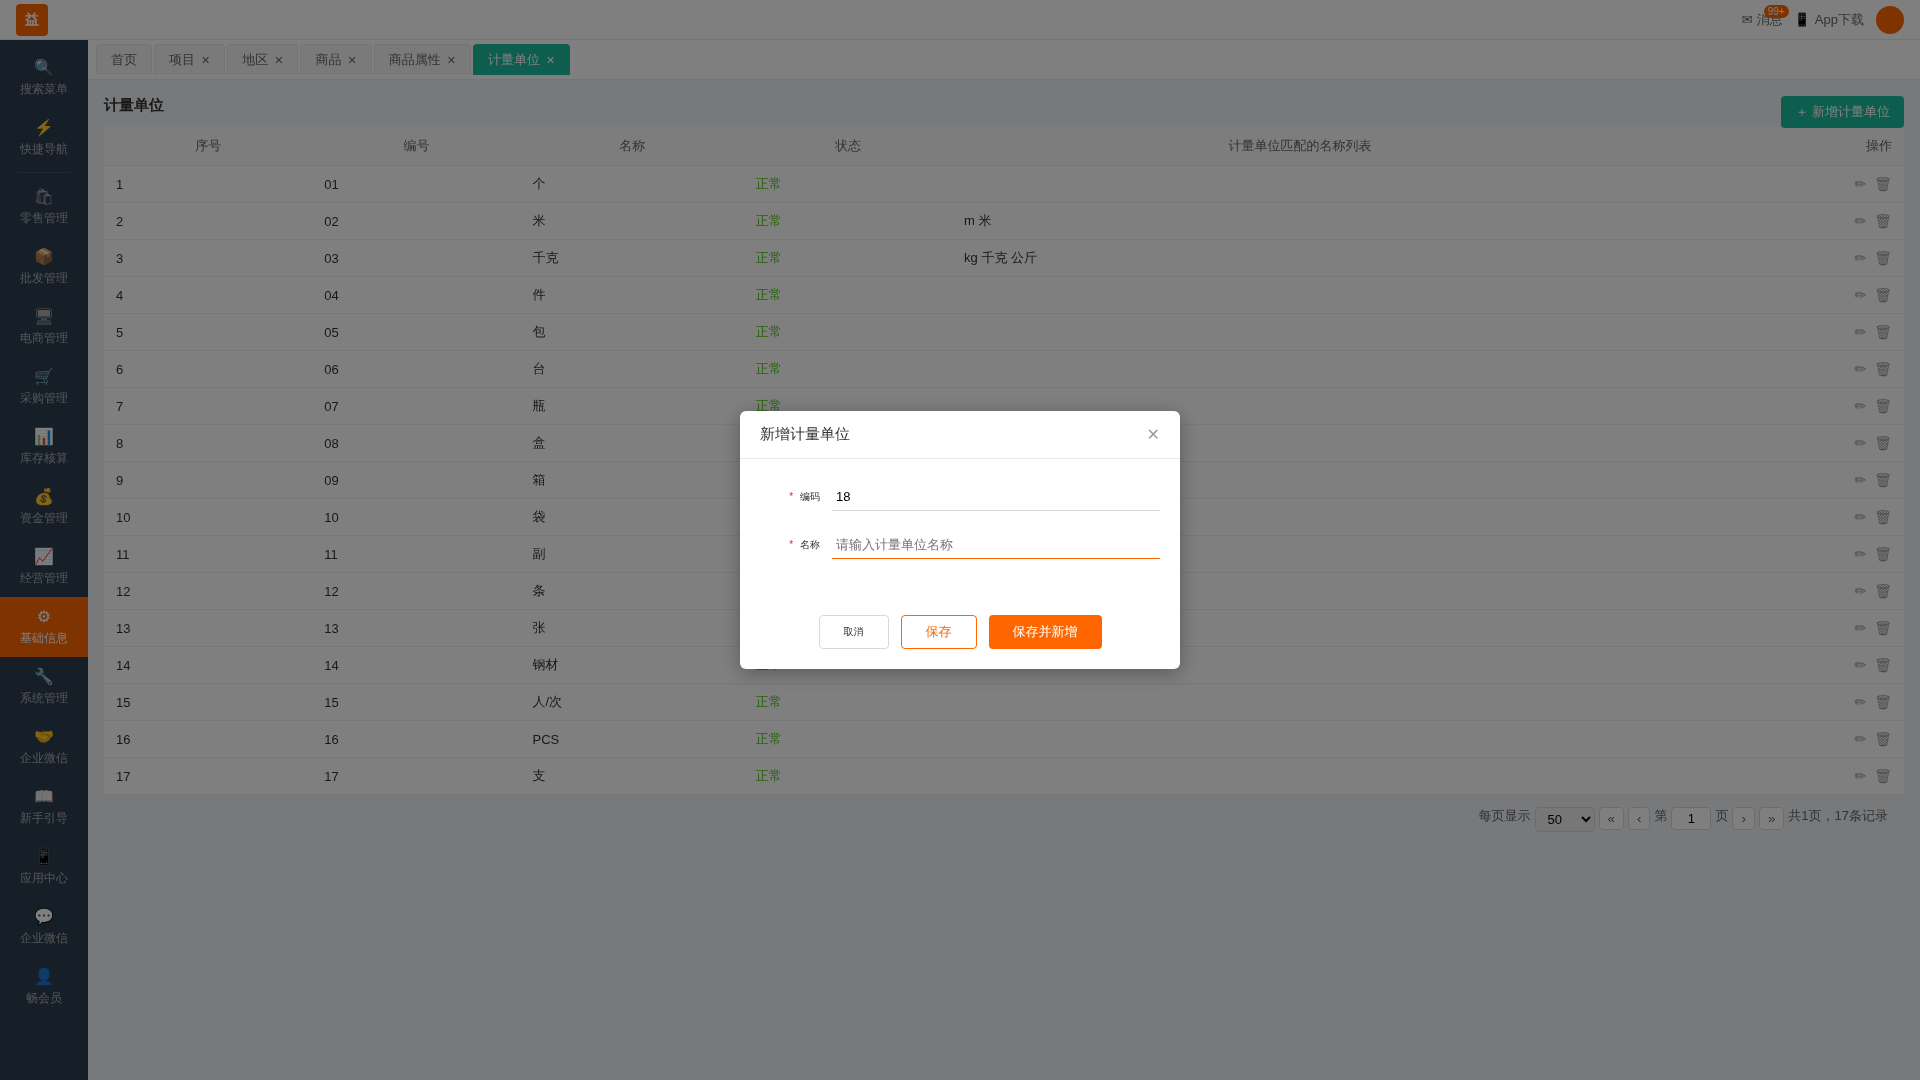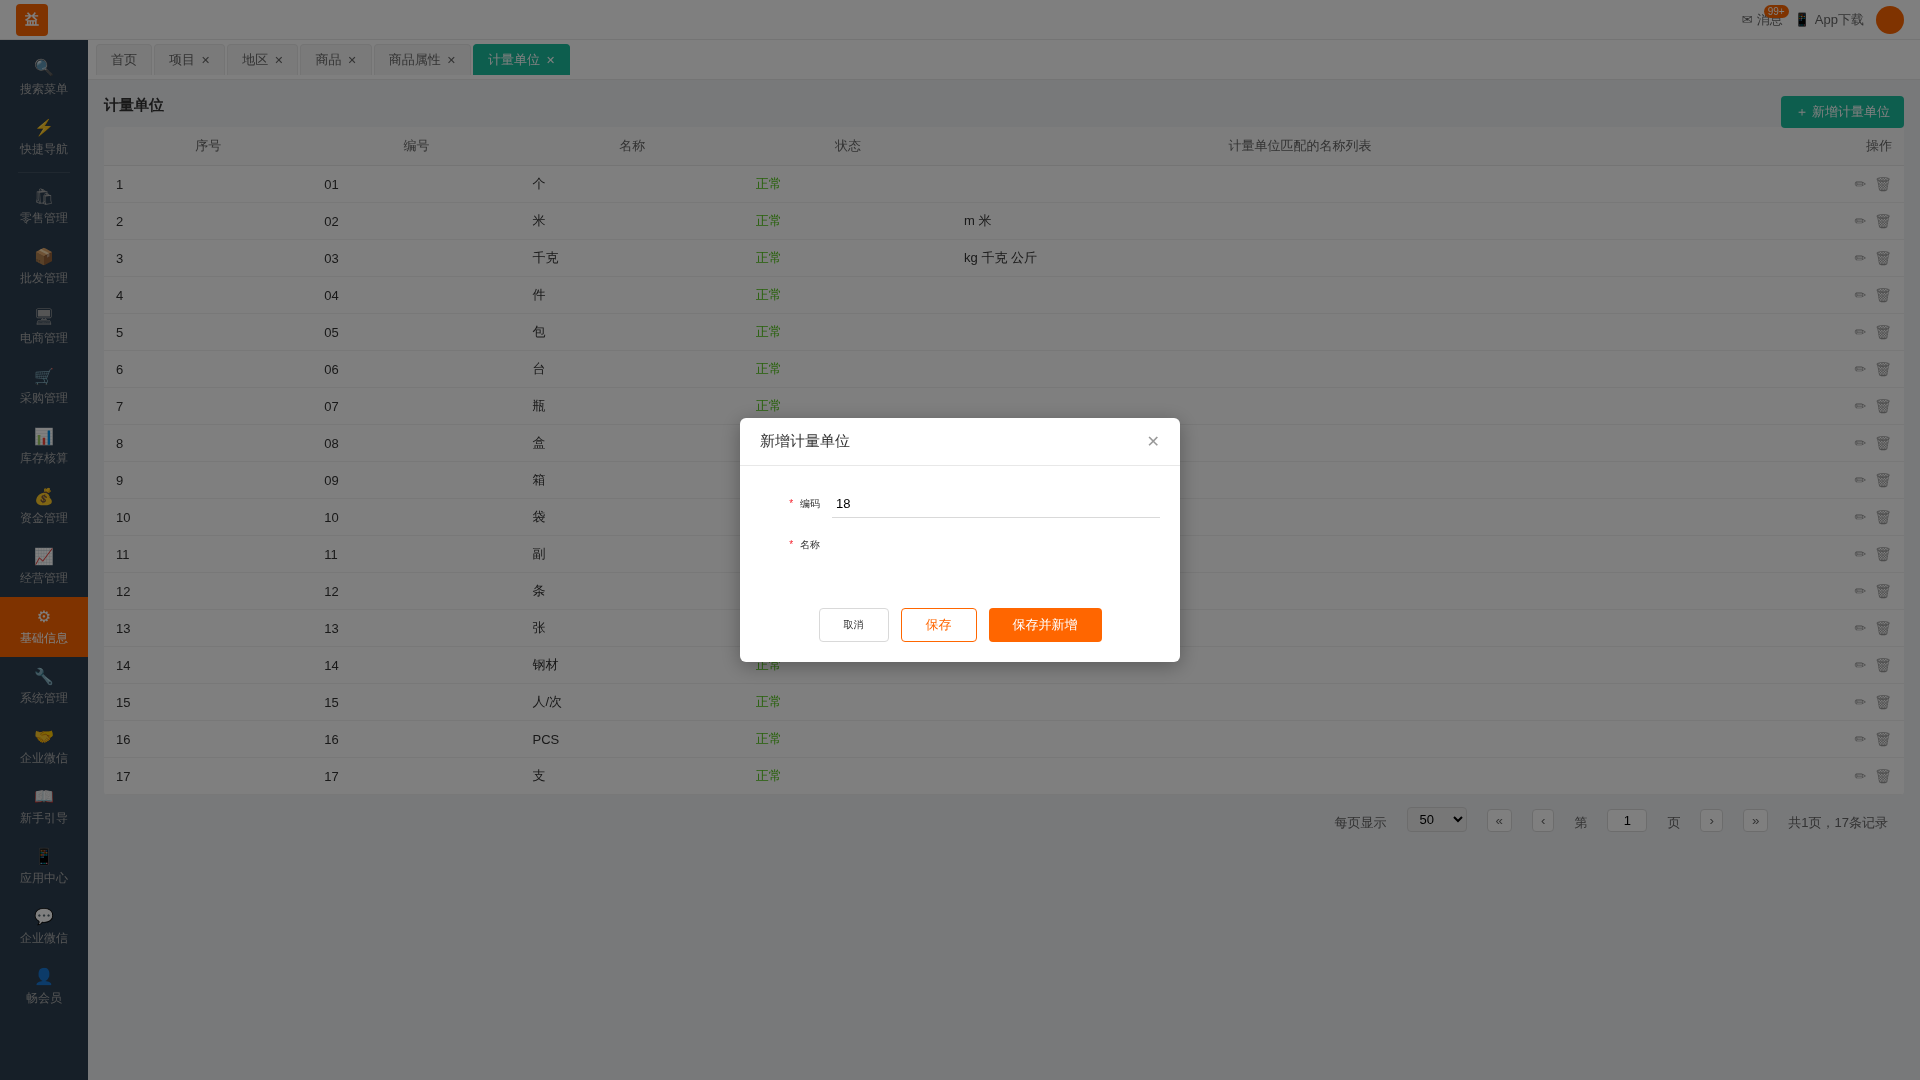--- a/index.html
+++ b/index.html
@@ -46,21 +46,21 @@
     .table-container { background: #fff; border-radius: 4px; overflow: hidden; }
     table { width: 100%; border-collapse: collapse; }
     thead tr { background: #fafafa; }
     th { padding: 10px 12px; text-align: center; color: #666; font-weight: normal; border-bottom: 1px solid #e8e8e8; font-size: 13px; white-space: nowrap; }
     td { padding: 9px 12px; border-bottom: 1px solid #f0f0f0; color: #333; font-size: 13px; }
     .status-normal { color: #52c41a; }
     .action-icons { display: flex; gap: 8px; justify-content: flex-end; }
     .action-icon { color: #999; cursor: pointer; font-size: 14px; }
 
     
-    .pagination { display: flex; align-items: flex-end; justify-content: flex-end; padding: 12px 16px; gap: 20px; font-size: 13px; color: #666; }
+    .pagination { display: flex; align-items: flex-start; justify-content: flex-end; padding: 12px 16px; gap: 4px; font-size: 13px; color: #666; }
     .page-select { border: 1px solid #d9d9d9; border-radius: 4px; padding: 3px 8px; font-size: 13px; }
     .page-btn { border: 1px solid #d9d9d9; background: #fff; padding: 3px 8px; border-radius: 4px; cursor: pointer; color: #666; }
     .page-input { border: 1px solid #d9d9d9; border-radius: 4px; padding: 3px 6px; width: 40px; text-align: center; font-size: 13px; }
 
     
     .overlay { position: fixed; top: 0; left: 0; width: 100%; height: 100%; background: rgba(0,0,0,0.5); z-index: 100; display: flex; align-items: center; justify-content: center; }
 
     
     .modal { background: #fff; border-radius: 6px; width: 440px; box-shadow: 0 4px 20px rgba(0,0,0,0.3); }
     .modal-header { display: flex; align-items: center; justify-content: space-between; padding: 14px 20px; border-bottom: 1px solid #e8e8e8; }
@@ -475,20 +475,21 @@
           <span class="required">*</span>
           <span>编码</span>
         </div>
         <input class="form-input" type="text" value="18" style="">
       </div>
       <div class="form-row">
         <div class="form-label">
           <span class="required">*</span>
           <span>名称</span>
         </div>
+        <input class="form-input active-input" type="text" placeholder="请输入计量单位名称" style="">
       </div>
     </div>
     <div class="modal-footer">
       <button class="btn-cancel">取消</button>
       <button class="btn-save">保存</button>
       <button class="btn-save-new">保存并新增</button>
     </div>
   </div>
 </div>
 

